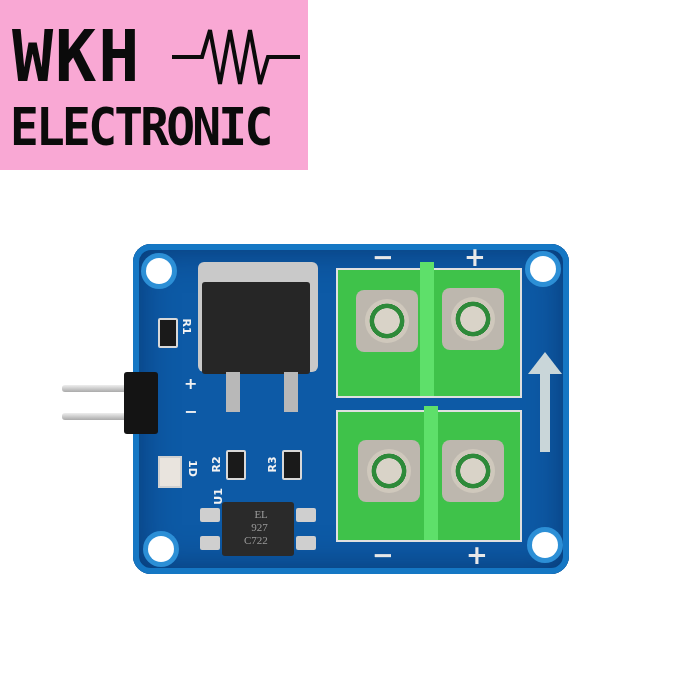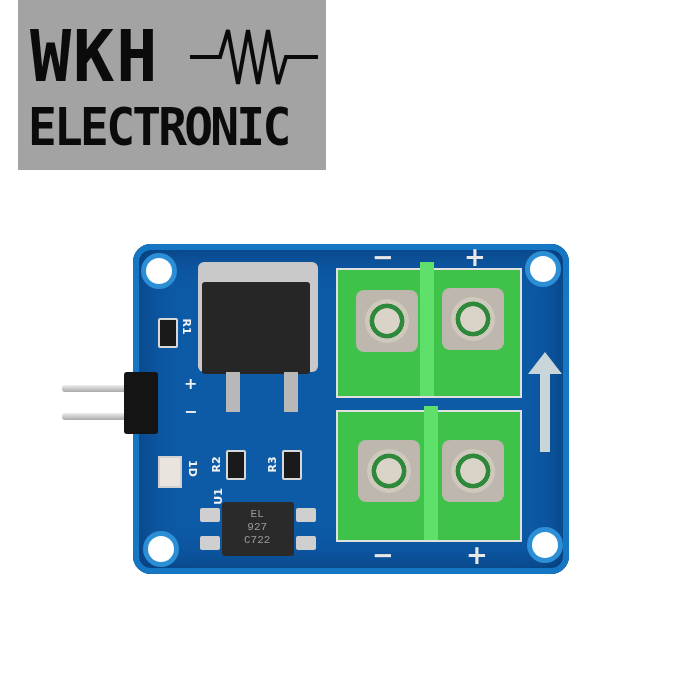--- a/index.html
+++ b/index.html
@@ -1,30 +1,30 @@
 <!DOCTYPE html>
 <html><head>
   <meta charset="utf-8">
   <style>
     html, body { margin: 0; padding: 0; }
     body { width: 700px; height: 700px; background: #ffffff; position: relative; overflow: hidden; font-family: "DejaVu Sans", sans-serif; }
-    .logo { position: absolute; left: 18px; top: 0; width: 308px; height: 170px; background: #a3a3a3; }
+    .logo { position: absolute; left: 0; top: 0; width: 308px; height: 170px; background: #f9a8d4; }
     .logo-line1 { position: absolute; left: 12px; top: 20px; font-family: "DejaVu Sans Mono", monospace; font-weight: bold; font-size: 72px; line-height: 72px; color: #0b0b0b; letter-spacing: 2px; transform: scaleX(0.95); transform-origin: left; }
     .logo-line2 { position: absolute; left: 10px; top: 100px; font-family: "DejaVu Sans Mono", monospace; font-weight: bold; font-size: 52px; line-height: 54px; color: #0b0b0b; letter-spacing: -3px; transform: scaleX(0.92); transform-origin: left; }
     .resistor { position: absolute; left: 172px; top: 22px; width: 128px; height: 70px; }
     .board { position: absolute; left: 133px; top: 244px; width: 436px; height: 330px; background: #0d5aa6; border-radius: 18px; box-shadow: inset 0 0 0 6px #1577c4, inset 0 0 40px rgba(0,20,60,0.6); }
     .hole { position: absolute; width: 26px; height: 26px; border-radius: 50%; background: #fff; box-shadow: 0 0 0 5px #2c8fd6; }
     .mosfet-tab { position: absolute; left: 198px; top: 262px; width: 120px; height: 110px; background: #c9c9c9; border-radius: 6px; }
     .mosfet-body { position: absolute; left: 202px; top: 282px; width: 108px; height: 92px; background: #262626; border-radius: 3px; }
     .mosfet-leg { position: absolute; top: 372px; width: 14px; height: 40px; background: #b8b8b8; }
     .pad { position: absolute; background: #cfcfcf; border-radius: 2px; }
     .smd { position: absolute; background: #1a1a1a; border: 2px solid #d8d8d8; border-radius: 2px; }
     .silk { position: absolute; color: #f2f2f2; font-size: 11px; font-weight: bold; }
     .optocoupler { position: absolute; left: 222px; top: 502px; width: 72px; height: 54px; background: #2a2a2a; border-radius: 3px; }
-    .opto-text { position: absolute; left: 22px; top: 6px; color: #9a9a9a; font-family: Liberation Mono, monospace; font-size: 11px; line-height: 13px; text-align: center; }
+    .opto-text { position: absolute; left: 22px; top: 6px; color: #9a9a9a; font-family: Liberation Serif, serif; font-size: 11px; line-height: 13px; text-align: right; }
     .terminal-block { position: absolute; background: #3fc24a; border: 2px solid #e0e0e0; }
     .terminal-divider { position: absolute; background: #5ee06a; }
     .screw { position: absolute; width: 62px; height: 62px; border-radius: 8px; background: #bdb7ae; }
     .screw::after { content: ""; position: absolute; left: 9px; top: 9px; width: 44px; height: 44px; border-radius: 50%; background: radial-gradient(circle, #d9d3c8 40%, #2e8a3a 42%, #2e8a3a 55%, #cfc8bc 57%); }
     .pin { position: absolute; height: 7px; background: linear-gradient(#eee, #aaa); border-radius: 3px; }
     .header { position: absolute; left: 124px; top: 372px; width: 34px; height: 62px; background: #141414; border-radius: 3px; }
     .arrow-shaft { position: absolute; left: 540px; top: 372px; width: 10px; height: 80px; background: #c9d6d9; }
     .arrow-head { position: absolute; left: 528px; top: 352px; width: 0; height: 0; border-left: 17px solid transparent; border-right: 17px solid transparent; border-bottom: 22px solid #c9d6d9; }
     .polarity { position: absolute; color: #e8e8e8; font-size: 26px; font-weight: bold; line-height: 26px; }
     .led { position: absolute; left: 158px; top: 456px; width: 20px; height: 28px; background: #e9e4de; border: 2px solid #d0d0d0; }

